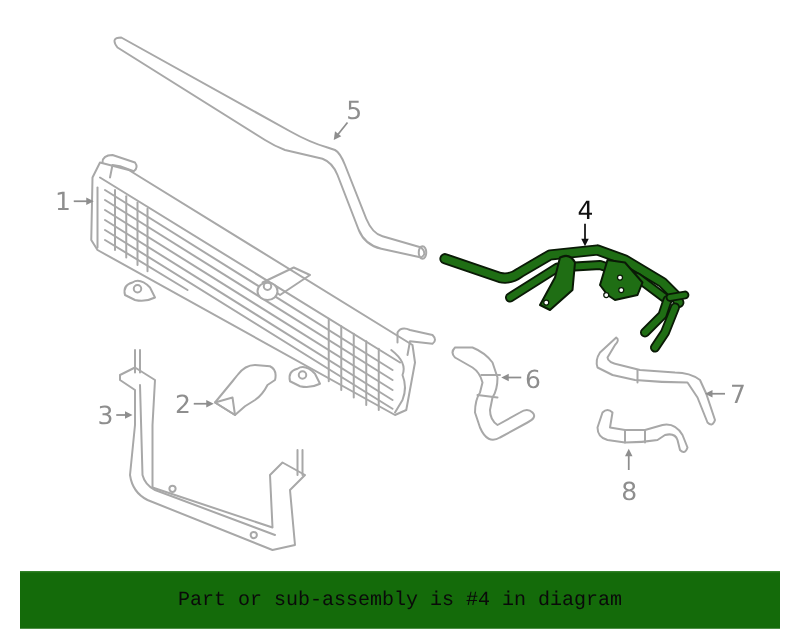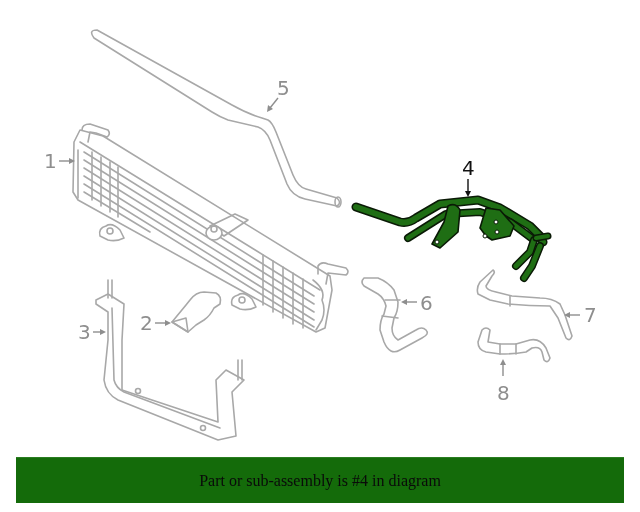--- a/index.html
+++ b/index.html
@@ -11,21 +11,21 @@
   .hl-tube { fill: none; stroke: #0a1a06; stroke-linecap: round; stroke-linejoin: round; }
   .hl-tube-in { fill: none; stroke: #1f6e14; stroke-linecap: round; stroke-linejoin: round; }
   .callout-text { font-family: "DejaVu Sans", sans-serif; font-size: 20px; fill: #8e8e8e; }
   .callout-text.active { fill: #111111; }
   .leader { stroke: #8e8e8e; stroke-width: 1.4; fill: none; }
   .leader.active { stroke: #111111; }
   #banner {
     position: absolute; left: 16px; top: 457px; width: 608px; height: 45px;
     background: #146b0a; border-top: 1px solid #2a7d20;
     display: flex; flex-direction: column; align-items: center; justify-content: center;
-    color: #0a0a0a; font-family: Liberation Serif, serif; font-size: 16px; line-height: 19px;
+    color: #0a0a0a; font-family: Liberation Mono, monospace; font-size: 16px; line-height: 19px;
   }
 </style>
 </head>
 <body>
 
 <svg id="diagram" viewBox="0 0 640 456" xmlns="http://www.w3.org/2000/svg">
 
   <g>
     <path class="part" d="M97,30 L232,105 Q248,114 262,118 L268,120 Q272,122 276,132 L293,175 Q298,187 306,189 L337,198 Q342,203 337,206 L305,199 Q292,196 287,184 L270,140 Q266,130 258,127 L228,120 Q220,117 212,112 L94,38 Q88,30 97,30 Z"></path>
     <ellipse class="part" cx="338" cy="202" rx="3" ry="5"></ellipse>

